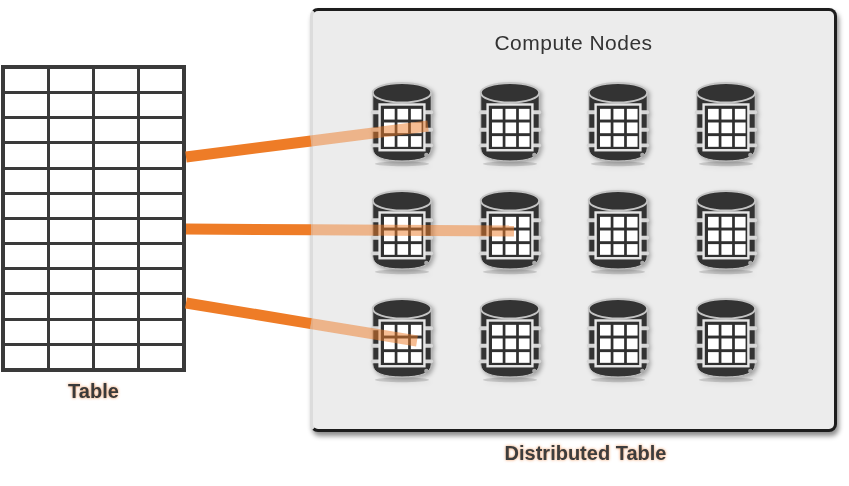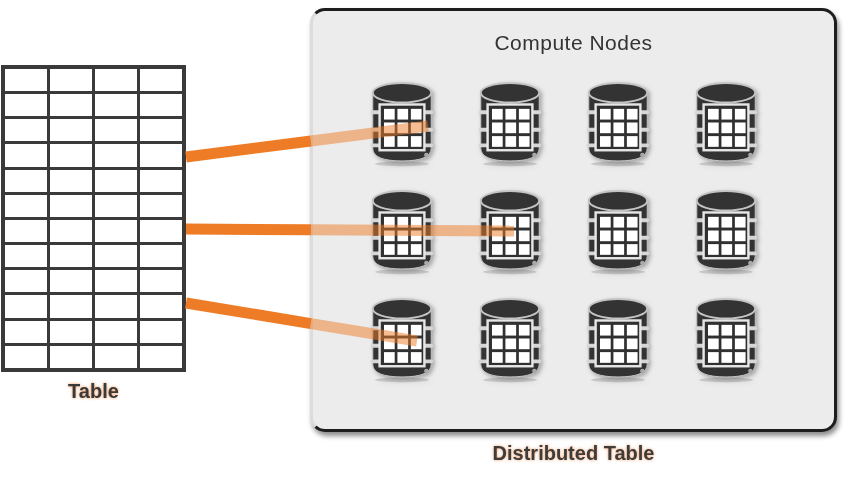--- a/index.html
+++ b/index.html
@@ -16,36 +16,36 @@
     position:absolute;left:1px;top:374px;width:185px;text-align:center;
     font-size:20px;font-weight:bold;color:#3a3a3a;
     text-shadow:0 0 3px rgba(237,125,49,0.85);
     margin-top:6px;
   }
 
   
   .panel{
     position:absolute;left:310px;top:8px;width:521px;height:418px;
     background:#ececec;border:3px solid #1d1d1d;border-left-color:#dcdcdc;
-    border-radius:15px;
+    border-radius:8px;
     box-shadow:2px 4px 5px rgba(0,0,0,0.45);
   }
   .panel-title{
     position:absolute;left:0;top:20px;width:100%;text-align:center;
     font-size:21px;color:#333333;letter-spacing:0.5px;
   }
   .nodes-grid{
     position:absolute;left:52px;top:66px;
     display:grid;grid-template-columns:repeat(4,74px);grid-auto-rows:92px;
     column-gap:34px;row-gap:16px;
   }
   .db{width:74px;height:90px;filter:drop-shadow(2px 2px 2px rgba(0,0,0,0.3));}
 
   .panel-label{
-    position:absolute;left:310px;top:442px;width:527px;text-align:center;
+    position:absolute;left:322px;top:442px;width:527px;text-align:center;
     font-size:20px;font-weight:bold;color:#3d3d3d;
     text-shadow:0 0 3px rgba(237,125,49,0.8);
   }
 
   .arrows{position:absolute;left:0;top:0;width:849px;height:486px;pointer-events:none;}
 </style>
 </head>
 <body>
 
 <div class="canvas">

